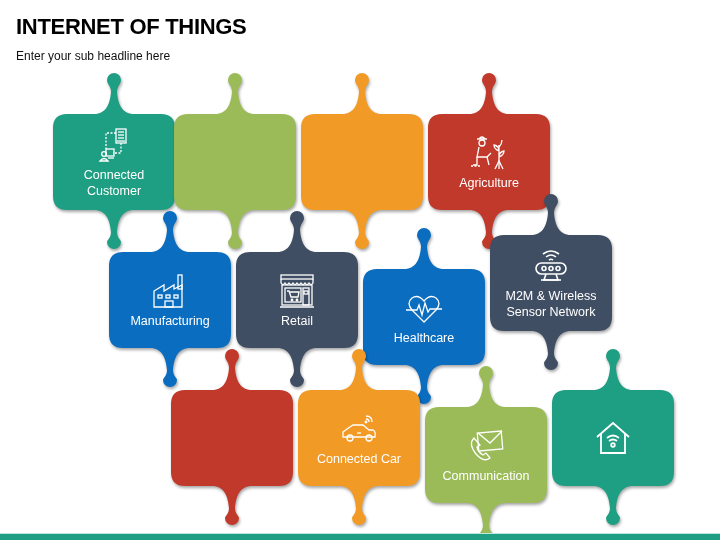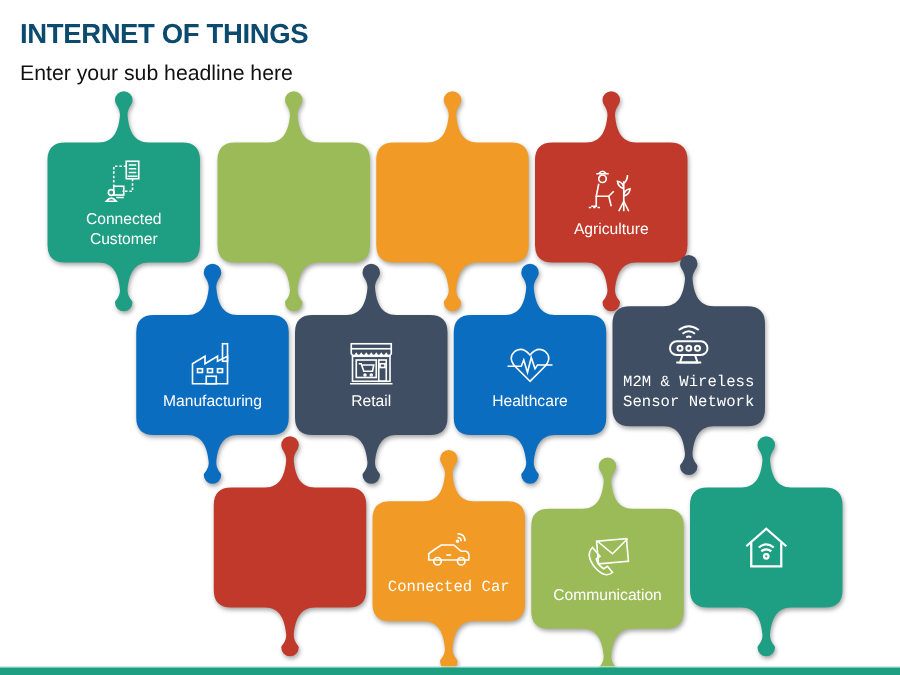--- a/index.html
+++ b/index.html
@@ -1,34 +1,34 @@
 <!DOCTYPE html>
 <html><head>
 <meta charset="utf-8">
 <style>
   html,body{margin:0;padding:0;}
   body{width:720px;height:540px;background:#ffffff;position:relative;overflow:hidden;font-family:"Liberation Sans","DejaVu Sans",sans-serif;}
-  .title{position:absolute;left:16px;top:14px;font-size:22px;font-weight:bold;color:#0c4a6e;letter-spacing:-0.3px;}
-  .subtitle{position:absolute;left:16px;top:49px;font-size:17px;color:#111;}
+  .title{position:absolute;left:16px;top:14px;font-size:22px;font-weight:bold;color:#000000;letter-spacing:-0.3px;}
+  .subtitle{position:absolute;left:16px;top:49px;font-size:12px;color:#111;}
   .footer-bar{position:absolute;left:0;right:0;bottom:0;height:6px;background:#1e9e82;}
   .footer-line{position:absolute;left:0;right:0;bottom:6px;height:1px;background:#bfe6dc;}
   .tile{position:absolute;width:122px;height:168px;}
   .tile svg.shape{position:absolute;left:0;top:0;overflow:visible;filter:drop-shadow(1.5px 2px 1.5px rgba(0,0,0,0.35));}
   .tile .content{position:absolute;left:0;top:36px;width:122px;height:96px;display:flex;flex-direction:column;align-items:center;justify-content:center;color:#fff;text-align:center;}
   .tile .icon{width:40px;height:36px;margin-bottom:4px;}
   .tile .label{font-size:12.5px;line-height:16px;color:#fff;white-space:pre-line;}
 </style>
 </head>
 <body>
 
 <div class="title">INTERNET OF THINGS</div>
 <div class="subtitle">Enter your sub headline here</div>
 
 <div id="tiles">
-    <div class="tile" style="left: 38px; top: 79px; padding-left: 28px;">
+    <div class="tile" style="left: 53px; top: 79px; padding-left: 28px;">
       <svg class="shape" width="122" height="170" viewBox="0 0 122 170">
         <path d="M 14 35 H 41 C 53 35 57 25 58 13 C 58 7 54 5 54 1 A 7 7 0 1 1 68 1 C 68 5 64 7 64 13 C 65 25 69 35 81 35 H 108 Q 122 35 122 49 V 117 Q 122 131 108 131 H 81 C 69 131 65 141 64 153 C 64 159 68 161 68 163 A 7 7 0 1 1 54 163 C 54 161 58 159 58 153 C 57 141 53 131 41 131 H 14 Q 0 131 0 117 V 49 Q 0 35 14 35 Z" fill="#1e9e82"></path>
       </svg>
      <div class="content">
        <svg class="icon" viewBox="0 0 40 36">
           <g fill="none" stroke="#fff" stroke-width="1.3">
             <rect x="22" y="2" width="10" height="14"></rect>
             <line x1="24" y1="5" x2="30" y2="5"></line>
             <line x1="24" y1="8" x2="30" y2="8"></line>
             <line x1="24" y1="11" x2="30" y2="11"></line>
@@ -107,35 +107,35 @@
             <circle cx="15" cy="27" r="0.8"></circle>
             <circle cx="20" cy="27" r="0.8"></circle>
             <rect x="26" y="15" width="6" height="17"></rect>
             <rect x="27" y="18" width="4" height="3"></rect>
             <line x1="3" y1="34" x2="37" y2="34"></line>
           </g>
         </svg>
        <div class="label">Retail</div>
      </div>
     </div>
-    <div class="tile" style="left: 363px; top: 217px; padding-left: 42px;">
+    <div class="tile" style="left: 363px; top: 234px; padding-left: 42px;">
       <svg class="shape" width="122" height="170" viewBox="0 0 122 170">
         <path d="M 14 35 H 41 C 53 35 57 25 58 13 C 58 7 54 5 54 1 A 7 7 0 1 1 68 1 C 68 5 64 7 64 13 C 65 25 69 35 81 35 H 108 Q 122 35 122 49 V 117 Q 122 131 108 131 H 81 C 69 131 65 141 64 153 C 64 159 68 161 68 163 A 7 7 0 1 1 54 163 C 54 161 58 159 58 153 C 57 141 53 131 41 131 H 14 Q 0 131 0 117 V 49 Q 0 35 14 35 Z" fill="#0b6dbf"></path>
       </svg>
      <div class="content">
        <svg class="icon" viewBox="0 0 40 36">
           <g fill="none" stroke="#fff" stroke-width="1.3">
             <path d="M20 32 L8 20 Q2 13 8 8 Q14 4 20 11 Q26 4 32 8 Q38 13 32 20 Z"></path>
             <path d="M2 20 H13 L15 15 L18 25 L21 13 L24 22 L26 19 H38"></path>
           </g>
         </svg>
        <div class="label">Healthcare</div>
      </div>
     </div>
-    <div class="tile" style="left: 490px; top: 210px; font-family: Liberation Mono, monospace;">
+    <div class="tile" style="left: 490px; top: 200px;">
       <svg class="shape" width="122" height="170" viewBox="0 0 122 170">
         <path d="M 14 35 H 41 C 53 35 57 25 58 13 C 58 7 54 5 54 1 A 7 7 0 1 1 68 1 C 68 5 64 7 64 13 C 65 25 69 35 81 35 H 108 Q 122 35 122 49 V 117 Q 122 131 108 131 H 81 C 69 131 65 141 64 153 C 64 159 68 161 68 163 A 7 7 0 1 1 54 163 C 54 161 58 159 58 153 C 57 141 53 131 41 131 H 14 Q 0 131 0 117 V 49 Q 0 35 14 35 Z" fill="#3f4e63"></path>
       </svg>
      <div class="content">
        <svg class="icon" viewBox="0 0 40 36">
           <g fill="none" stroke="#fff" stroke-width="1.6">
             <path d="M12 6 q8 -6 16 0"></path>
             <path d="M15 9 q5 -4 10 0"></path>
             <path d="M18 12 q2 -1.5 4 0"></path>
             <rect x="5" y="15" width="30" height="11" rx="5.5"></rect>
@@ -148,21 +148,21 @@
         </svg>
        <div class="label">M2M &amp; Wireless
 Sensor Network</div>
      </div>
     </div>
     <div class="tile" style="left: 171px; top: 355px;">
       <svg class="shape" width="122" height="170" viewBox="0 0 122 170">
         <path d="M 14 35 H 41 C 53 35 57 25 58 13 C 58 7 54 5 54 1 A 7 7 0 1 1 68 1 C 68 5 64 7 64 13 C 65 25 69 35 81 35 H 108 Q 122 35 122 49 V 117 Q 122 131 108 131 H 81 C 69 131 65 141 64 153 C 64 159 68 161 68 163 A 7 7 0 1 1 54 163 C 54 161 58 159 58 153 C 57 141 53 131 41 131 H 14 Q 0 131 0 117 V 49 Q 0 35 14 35 Z" fill="#c0392b"></path>
       </svg>
     </div>
-    <div class="tile" style="left: 298px; top: 366px; font-family: Liberation Mono, monospace;">
+    <div class="tile" style="left: 298px; top: 355px;">
       <svg class="shape" width="122" height="170" viewBox="0 0 122 170">
         <path d="M 14 35 H 41 C 53 35 57 25 58 13 C 58 7 54 5 54 1 A 7 7 0 1 1 68 1 C 68 5 64 7 64 13 C 65 25 69 35 81 35 H 108 Q 122 35 122 49 V 117 Q 122 131 108 131 H 81 C 69 131 65 141 64 153 C 64 159 68 161 68 163 A 7 7 0 1 1 54 163 C 54 161 58 159 58 153 C 57 141 53 131 41 131 H 14 Q 0 131 0 117 V 49 Q 0 35 14 35 Z" fill="#f29a26"></path>
       </svg>
      <div class="content">
        <svg class="icon" viewBox="0 0 40 36">
           <g fill="none" stroke="#fff" stroke-width="1.3">
             <path d="M4 26 V21 L8 18 L14 14 H24 L30 19 H34 Q37 20 36 26 Z"></path>
             <circle cx="11" cy="27" r="3"></circle>
             <circle cx="30" cy="27" r="3"></circle>
             <line x1="18" y1="22" x2="22" y2="22"></line>

